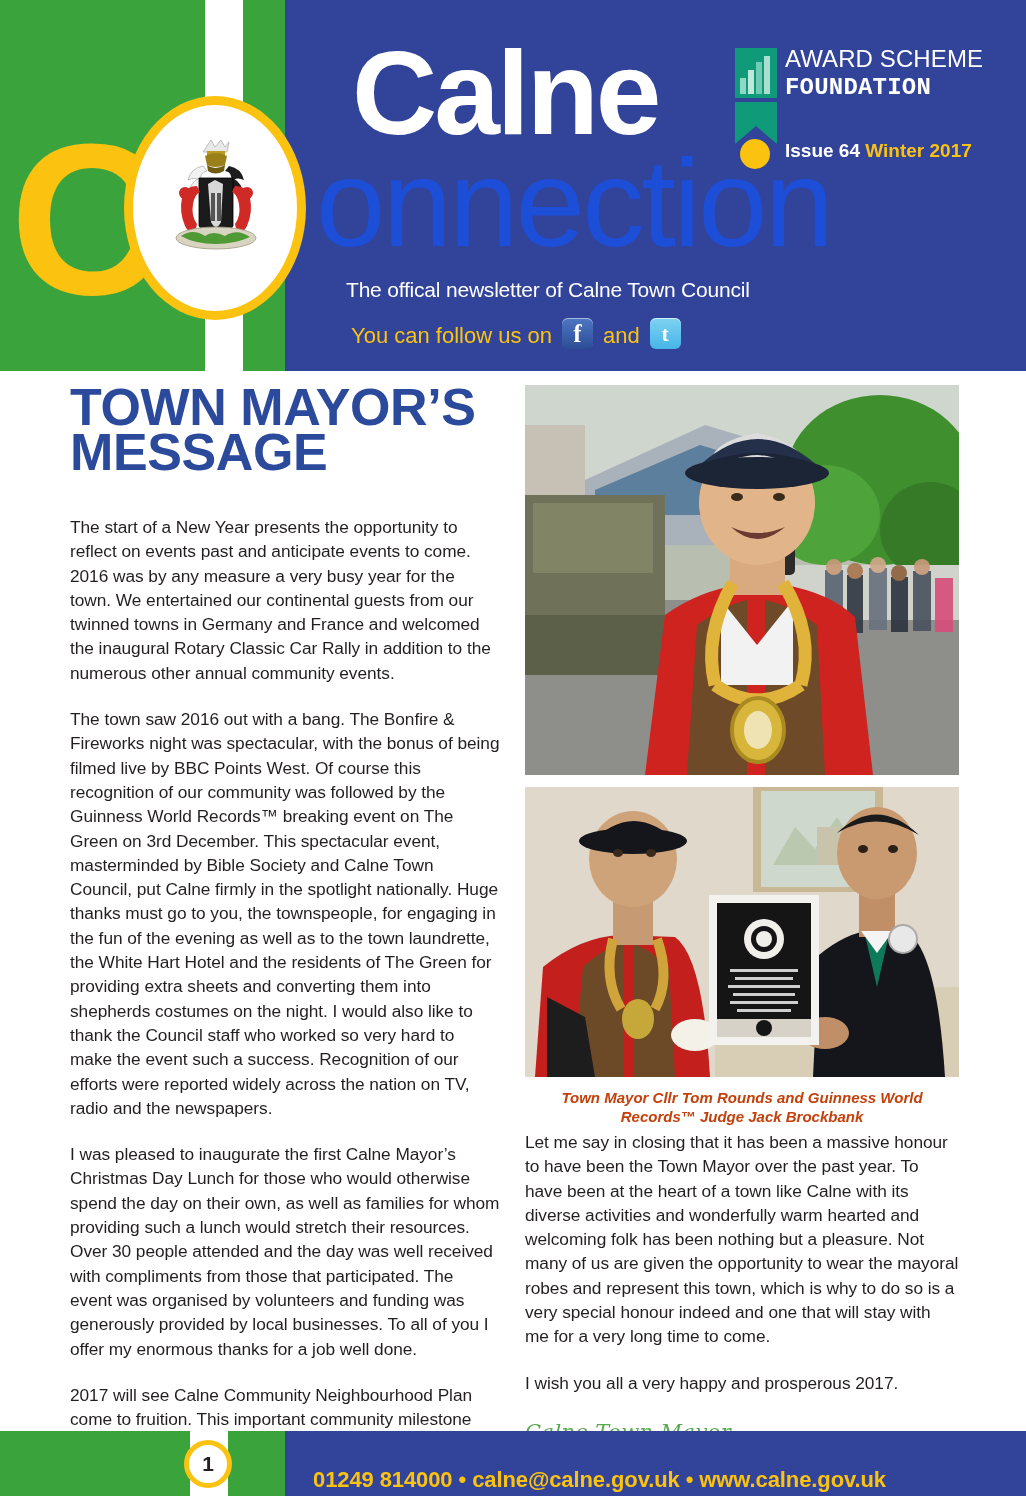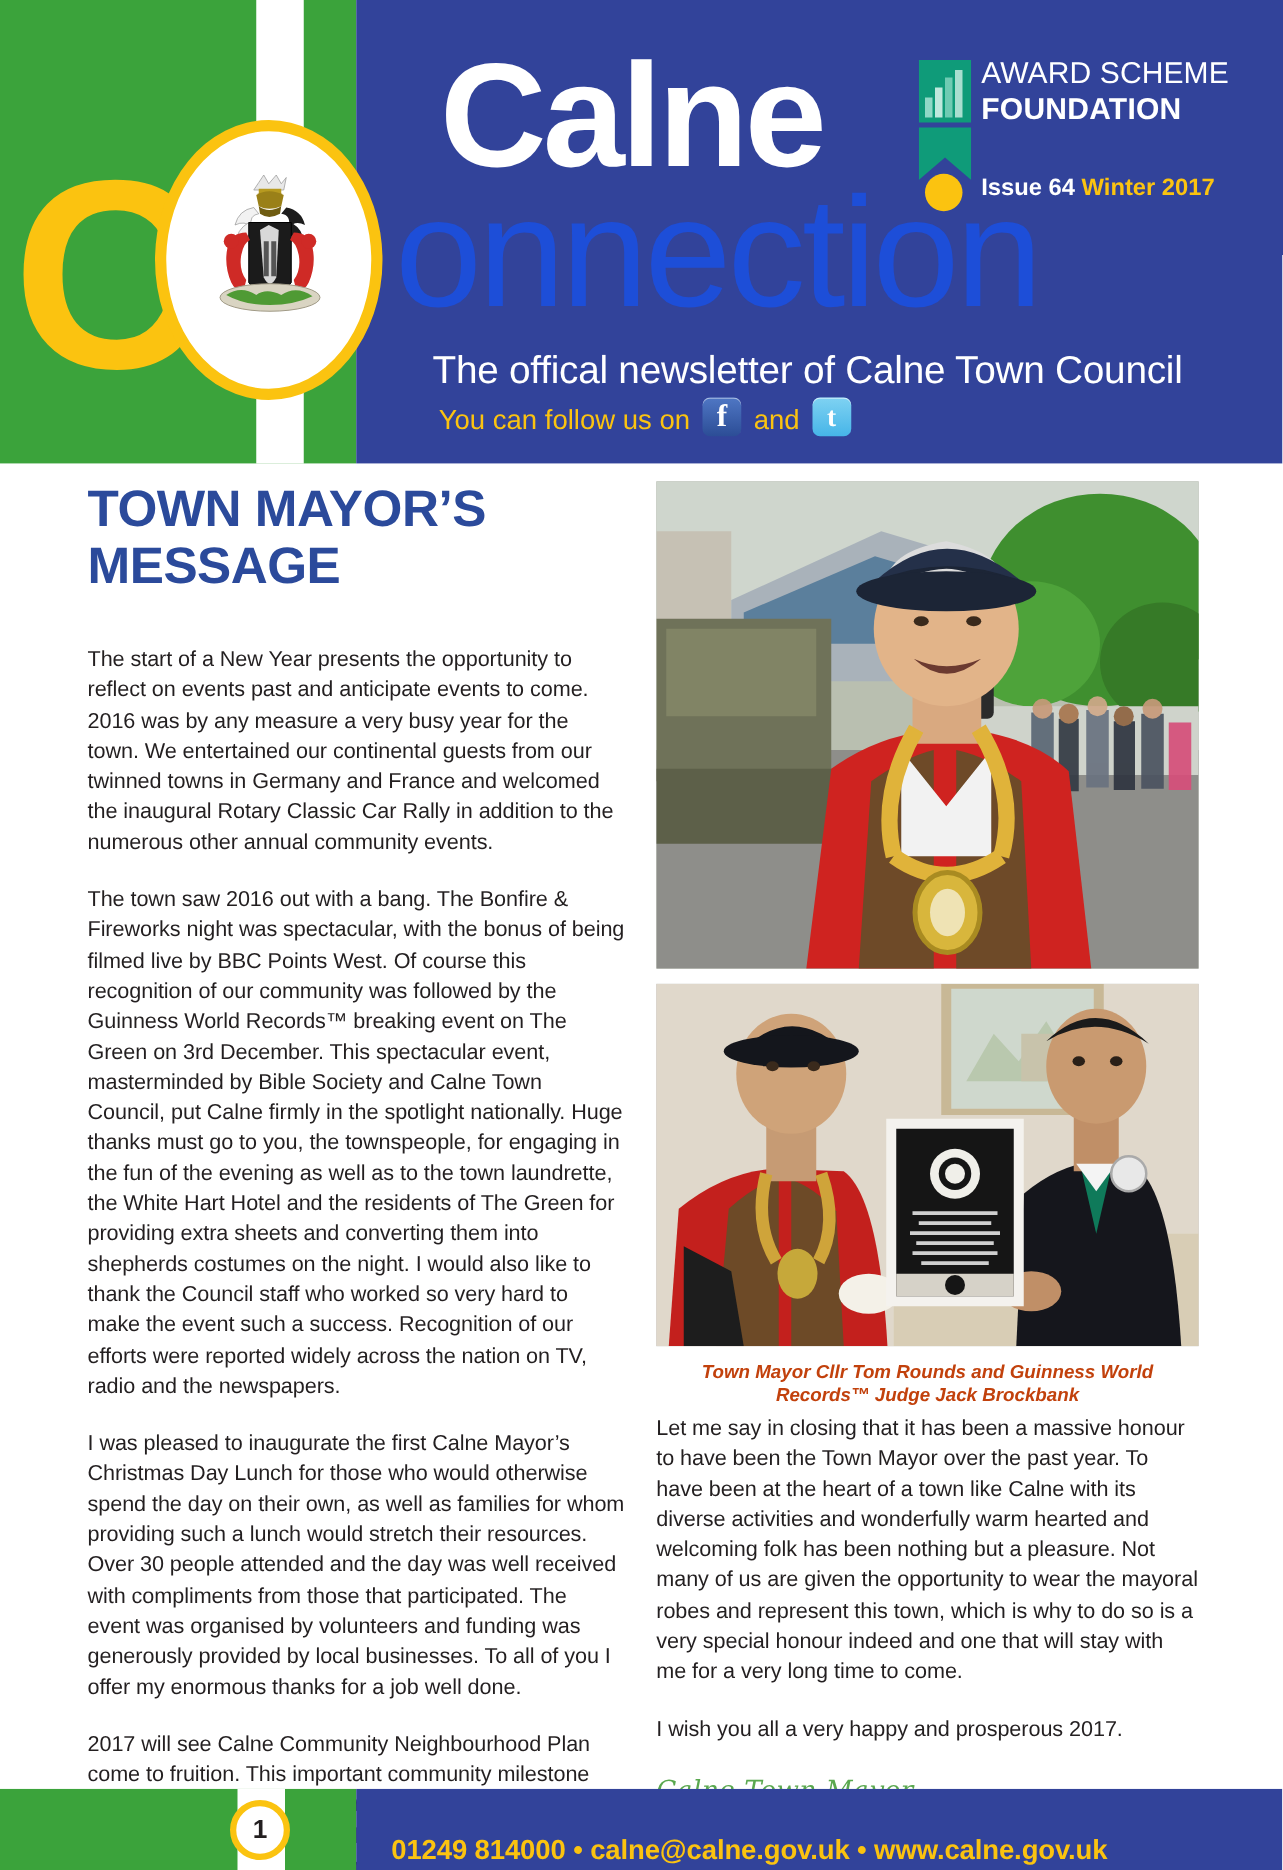--- a/index.html
+++ b/index.html
@@ -33,21 +33,21 @@
     font-size:118px;line-height:118px;font-weight:700;color:#ffffff;
     letter-spacing:-3px;
   }
   .word-onnection{
     position:absolute;left:316px;top:140px;
     font-size:125px;line-height:125px;font-weight:400;color:#1d4ed8;
     letter-spacing:-3px;
   }
   .mh-tagline{
     position:absolute;left:346px;top:278px;width:620px;
-    font-size:31px;color:#ffffff;font-weight:400;letter-spacing:-0.2px;
+    font-size:21px;color:#ffffff;font-weight:400;letter-spacing:-0.2px;
   }
   .mh-follow{
     position:absolute;left:351px;top:318px;
     font-size:22px;color:#fbc310;display:flex;align-items:flex-end;gap:10px;
   }
   .ic-fb{
     width:31px;height:31px;border-radius:6px;
     background:linear-gradient(#4f77c4,#2c4d96);
     color:#fff;font-weight:700;font-size:25px;line-height:31px;
     text-align:center;font-family:"Liberation Serif",serif;
@@ -59,36 +59,36 @@
     color:#fff;font-weight:700;font-size:22px;line-height:31px;
     text-align:center;font-family:"Liberation Serif",serif;
     box-shadow:inset 0 1px 0 rgba(255,255,255,.6);
   }
 
   
   .award{position:absolute;left:735px;top:44px;width:240px;}
   .award-mark{position:absolute;left:0;top:4px;width:42px;height:96px;}
   .award-lines{position:absolute;left:50px;top:0;width:230px;color:#ffffff;}
   .award-l1,.award-l2{font-size:24px;line-height:29px;letter-spacing:.1px;}
-  .award-l3{font-size:24px;line-height:30px;font-weight:700;letter-spacing:.2px;}
+  .award-l3{font-size:24px;line-height:30px;font-weight:700;letter-spacing:.2px;font-family:Liberation Mono, monospace;}
   .issue-row{
     position:absolute;left:50px;top:96px;font-size:19px;font-weight:700;white-space:nowrap;
   }
   .issue-num{color:#ffffff;}
   .issue-season{color:#fbc310;}
   .award-dot{position:absolute;left:5px;top:95px;width:30px;height:30px;border-radius:50%;background:#fbc310;}
 
   
   .page{position:absolute;left:0;top:371px;width:1026px;height:1060px;background:#ffffff;}
 
   .col-left{position:absolute;left:70px;top:14px;width:430px;}
   .col-right{position:absolute;left:525px;top:14px;width:434px;}
 
   h1.headline{
-    margin:0 0 40px 0;font-size:41px;line-height:45px;font-weight:700;
+    margin:0 0 40px 0;font-size:52px;line-height:45px;font-weight:700;
     color:#2b4a9b;letter-spacing:-0.4px;
   }
   p.body{
     margin:0 0 22px 0;font-size:17.3px;line-height:24.3px;color:#231f20;
     letter-spacing:-0.05px;
   }
   p.body:last-child{margin-bottom:0;}
 
   
   .photo{width:434px;position:relative;overflow:hidden;background:#ccc;}

